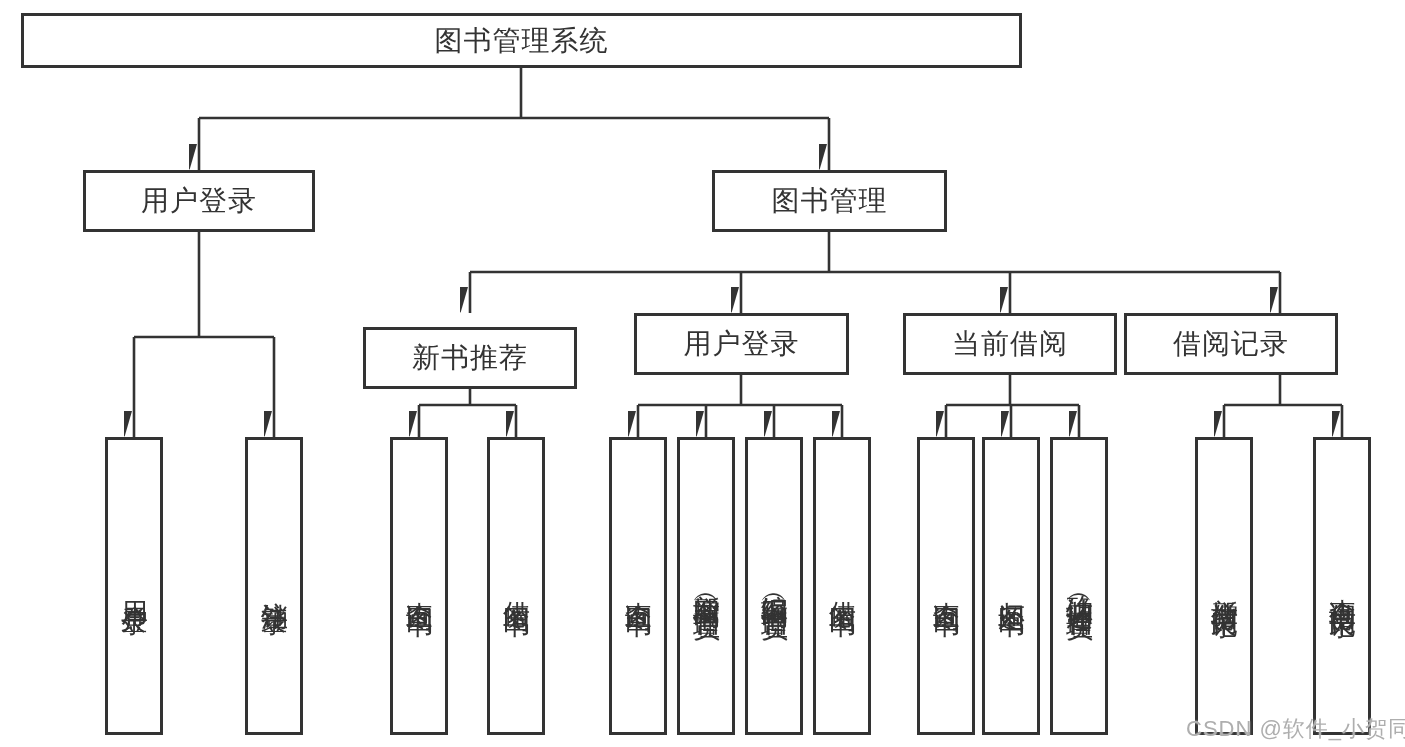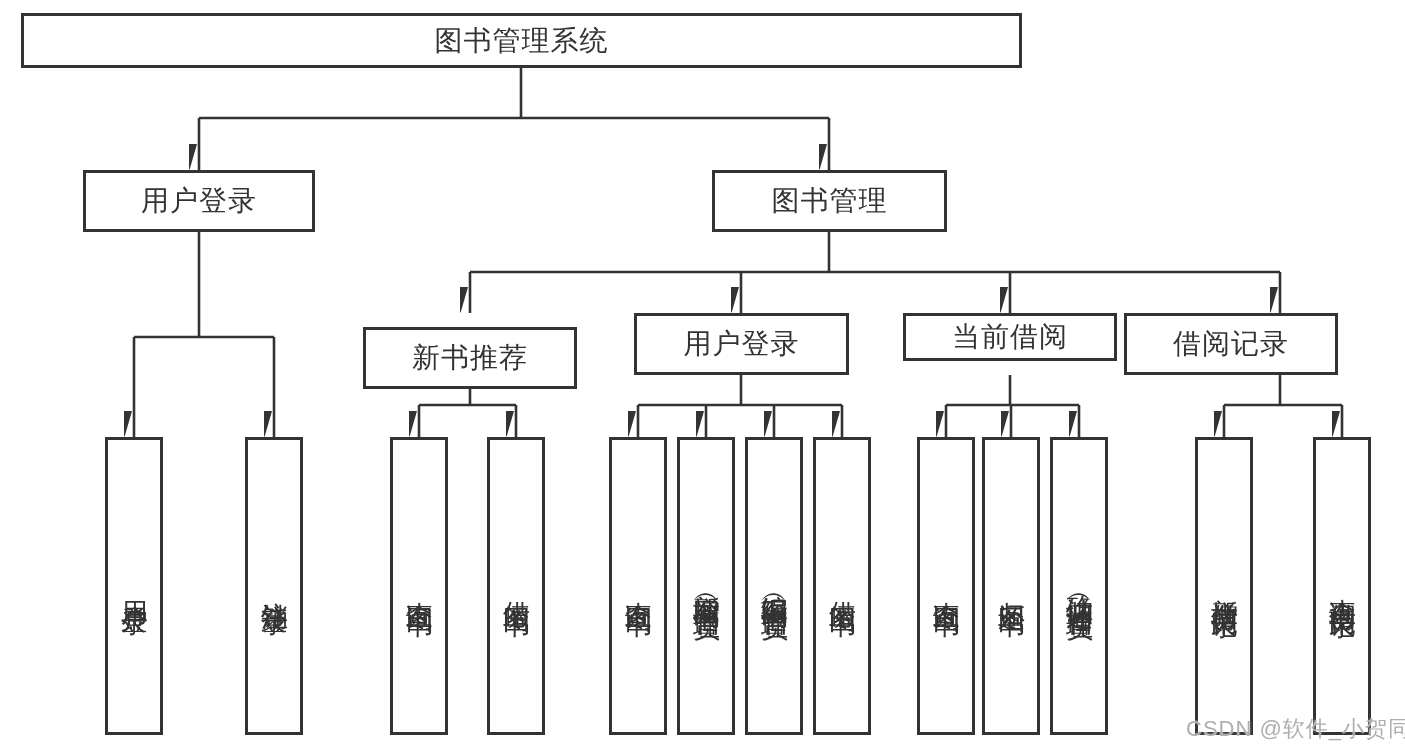--- a/index.html
+++ b/index.html
@@ -127,21 +127,21 @@
   <div class="box" style="left:712px;top:170px;width:235px;height:62px">
     <span class="hlabel">图书管理</span>
   </div>
 
   <div class="box" style="left:363px;top:327px;width:214px;height:62px">
     <span class="hlabel">新书推荐</span>
   </div>
   <div class="box" style="left:634px;top:313px;width:215px;height:62px">
     <span class="hlabel">用户登录</span>
   </div>
-  <div class="box" style="left:903px;top:313px;width:214px;height:48px">
+  <div class="box" style="left:903px;top:313px;width:214px;height:62px">
     <span class="hlabel">当前借阅</span>
   </div>
   <div class="box" style="left:1124px;top:313px;width:214px;height:62px">
     <span class="hlabel">借阅记录</span>
   </div>
 
   <div class="box" style="left:105px;top:437px;width:58px;height:298px">
     <span class="vlabel">用户登录</span>
   </div>
   <div class="box" style="left:245px;top:437px;width:58px;height:298px">

